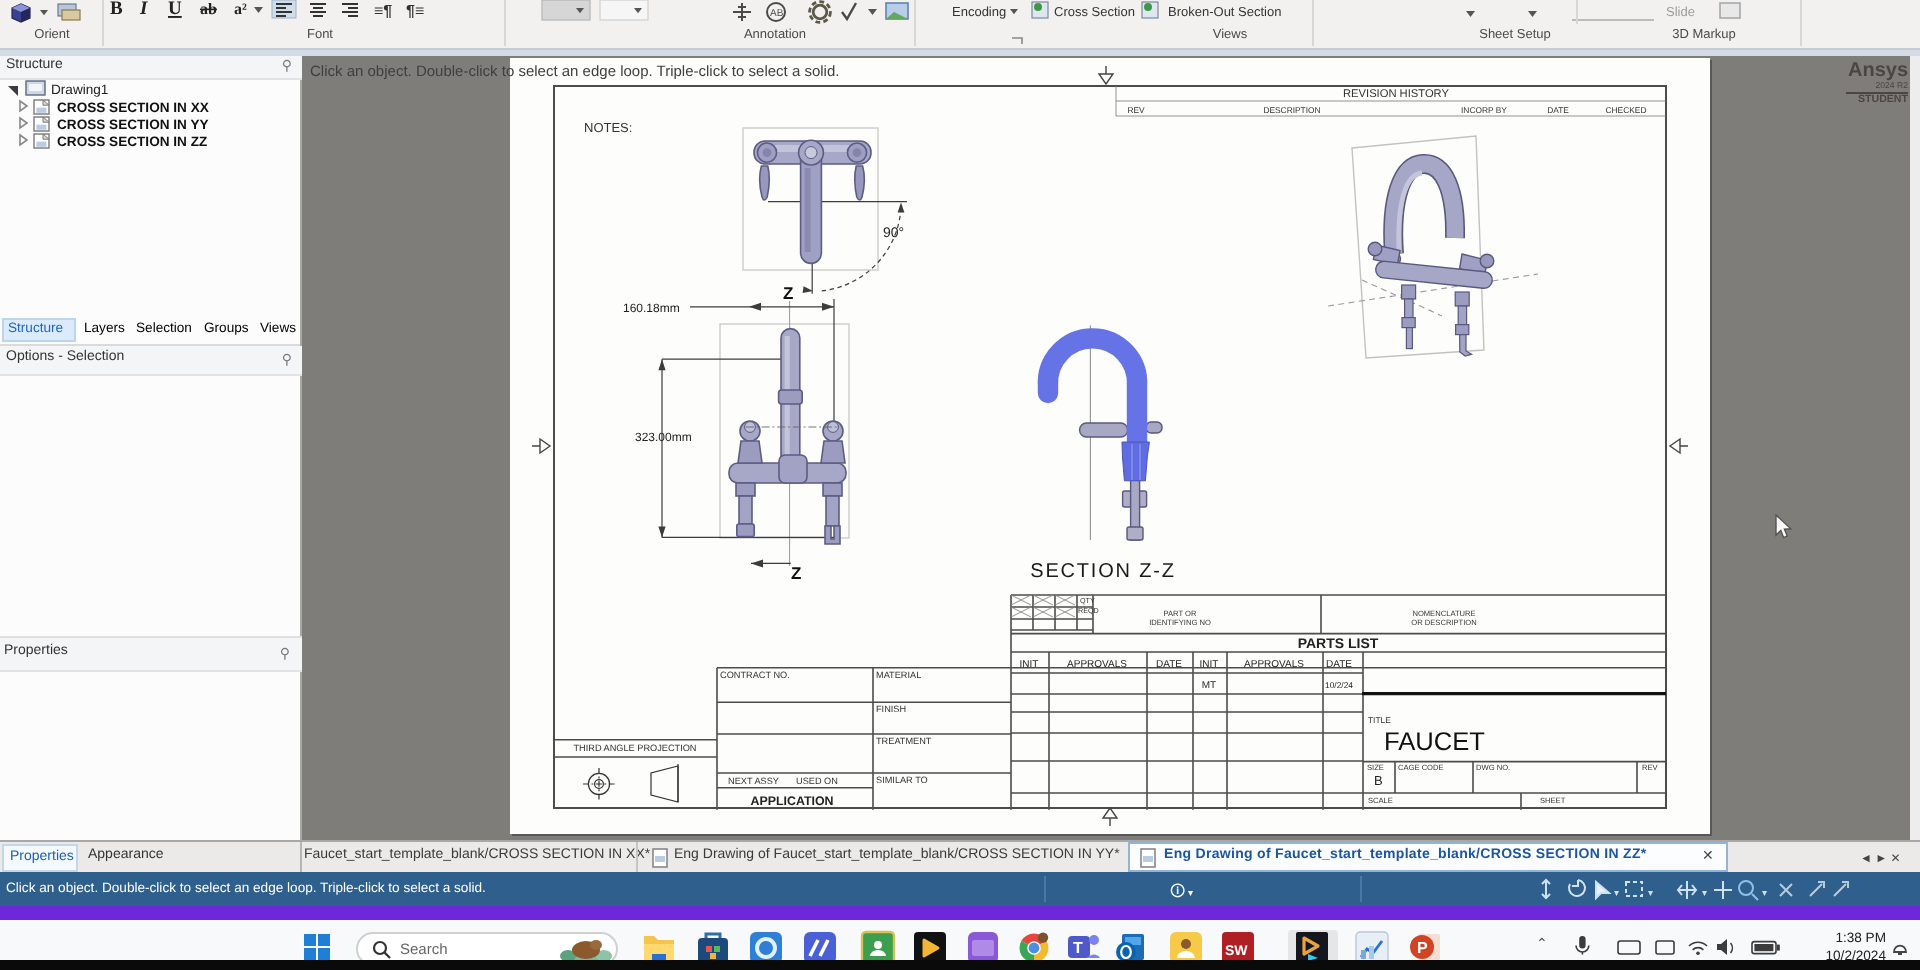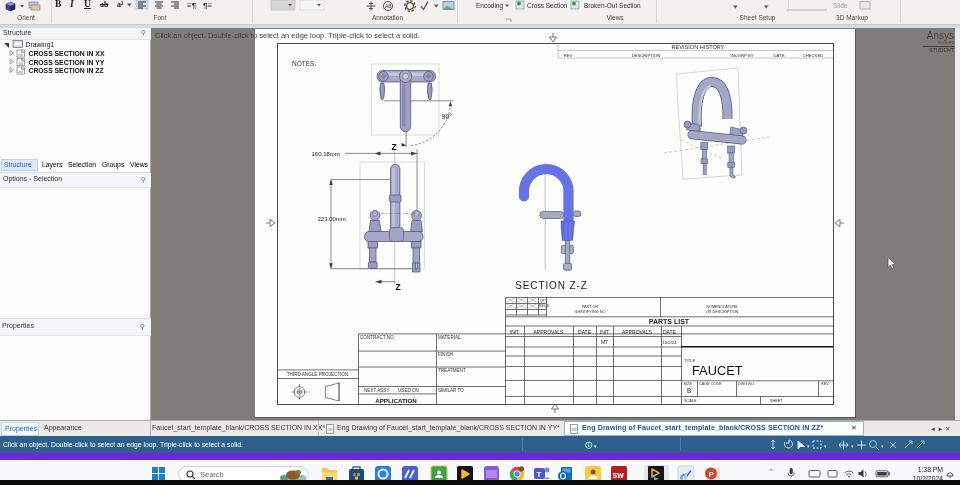--- a/index.html
+++ b/index.html
@@ -147,21 +147,21 @@
  <span class="abs" style="left:102px;top:3px;">Groups</span>
  <span class="abs" style="left:130px;top:3px;">Views</span>
 </div>
 <div class="phead" style="top:145px;height:12px;padding:2px 0 0 3px;">Options - Selection<span class="pin" style="top:3px;">⚲</span></div>
 <div class="phead" style="top:290px;height:13px;padding:3px 0 0 2px;border-top:1px solid #e0e0e0;">Properties<span class="pin" style="top:4px;">⚲</span></div>
 </div>
 <div class="abs" id="canvas">
 <div class="abs" style="left:104px;top:1px;width:600px;height:388px;background:#fdfdfc;box-shadow:1px 1px 0 #5a5856;"></div>
 <div class="abs" style="left:4px;top:3px;font-size:7.5px;color:#3f3f3f;">Click an object. Double-click to select an edge loop. Triple-click to select a solid.</div>
 <div class="abs" style="left:772px;top:2px;width:31px;text-align:right;color:#4b4644;">
- <div style="font-size:10px;font-weight:normal;">Ansys</div>
+ <div style="font-size:10px;font-weight:bold;">Ansys</div>
  <div style="font-size:4.3px;margin-top:-1px;">2024 R2</div>
  <div style="border-top:1px solid #4b4644;font-size:5.3px;font-weight:bold;margin-top:1px;padding-top:0px;">STUDENT</div>
 </div>
 <div class="abs" style="left:804px;top:0;width:5px;height:392px;background:#ededed;"></div>
 <svg class="abs" style="left:735px;top:229px" width="12" height="14" viewBox="0 0 12 14">
       <path d="M2 0.5 L2 10.5 L4.4 8.2 L5.8 11.8 L7.6 11 L6.2 7.6 L9.4 7.4 Z" fill="#fdfdfd" stroke="#555" stroke-width="0.7"></path>
     </svg>
 <svg class="abs" style="left:104px;top:1px" width="600" height="388" viewBox="255 29 600 388">
 
 <g stroke="#4c4c4c" stroke-width="1" fill="none" shape-rendering="crispEdges">

